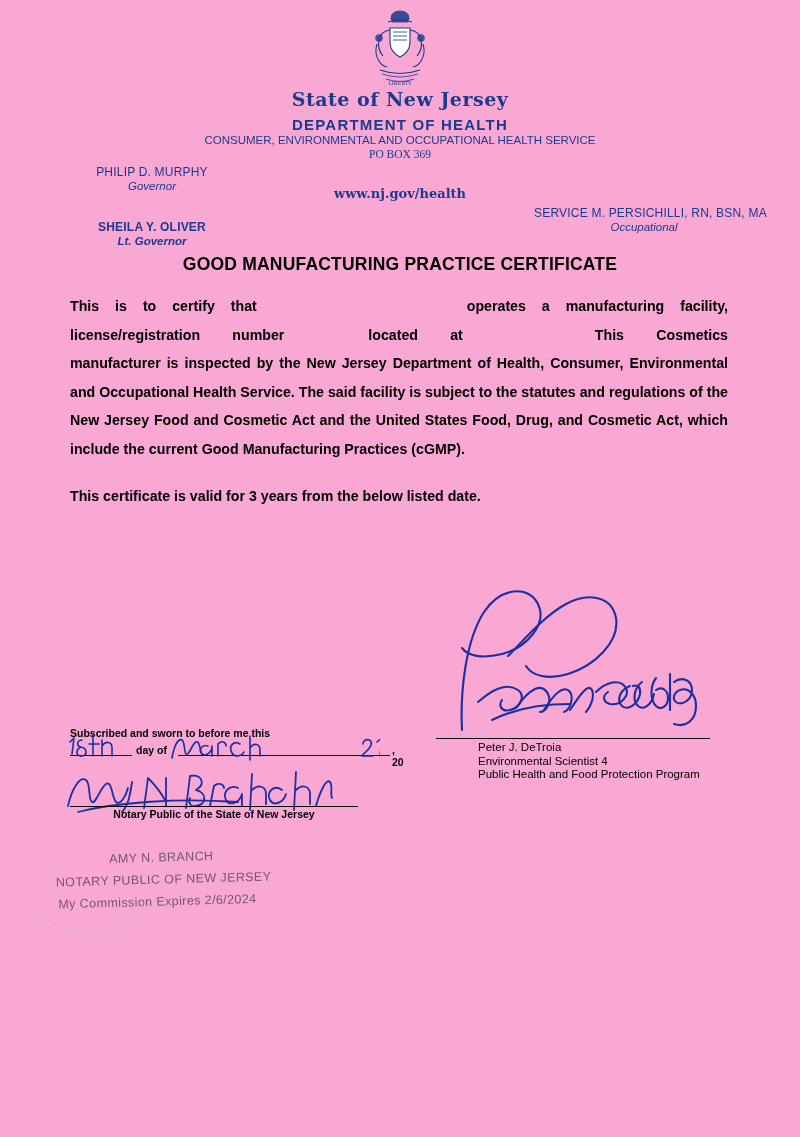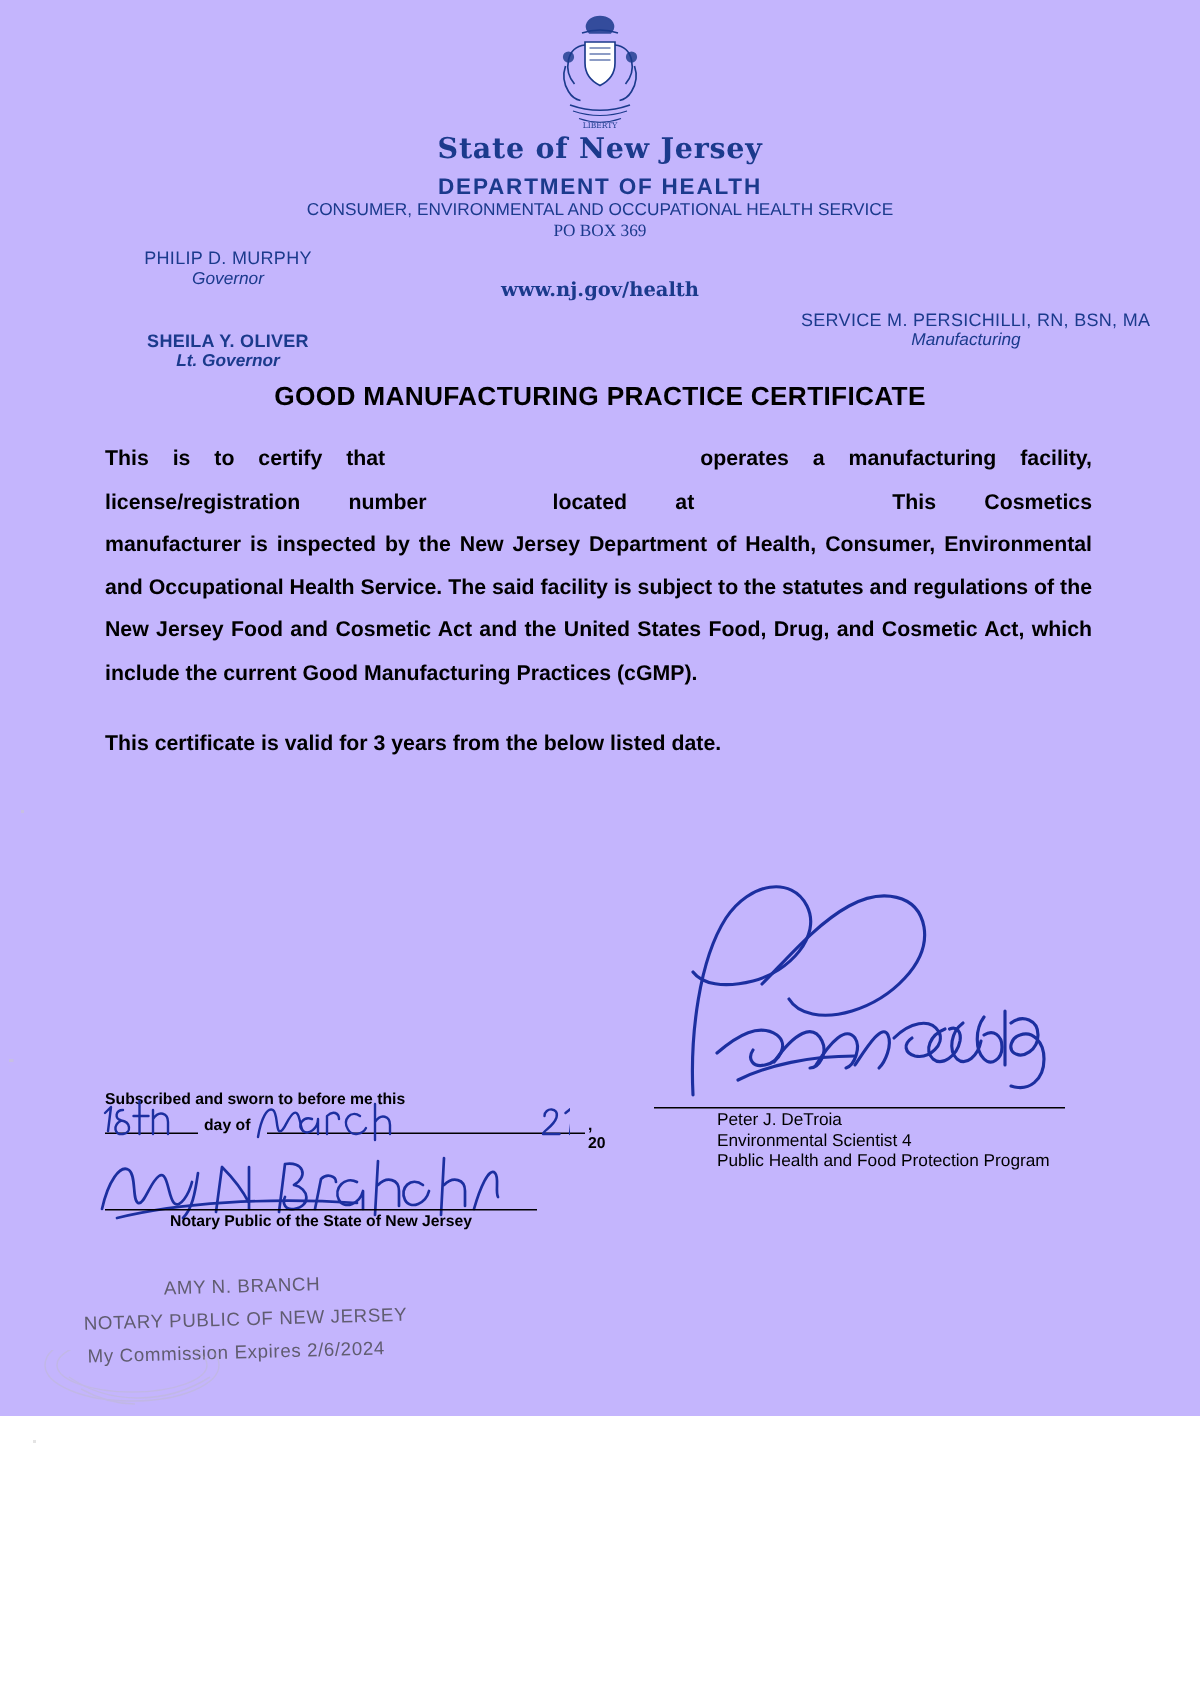--- a/index.html
+++ b/index.html
@@ -12,22 +12,22 @@
     height: 1137px;
     position: relative;
     font-family: "Liberation Sans", sans-serif;
     color: #000;
     overflow: hidden;
   }
 
   .page {
     position: relative;
     width: 800px;
-    height: 944px;
-    background: #c4b5fd;
+    height: 1137px;
+    background: #f9a8d4;
   }
 
   
   .seal {
     position: absolute;
     left: 50%;
     top: 8px;
     transform: translateX(-50%);
     width: 72px;
     height: 80px;
@@ -330,21 +330,21 @@
     </div>
     <div class="block">
       <div class="name-smallcaps">SHEILA Y. OLIVER</div>
       <div class="title-italic">Lt. Governor</div>
     </div>
   </div>
 
   <div class="officials-right">
     <div class="block">
       <div class="name-smallcaps">SERVICE M. PERSICHILLI, RN, BSN, MA</div>
-      <div class="title-italic">Manufacturing</div>
+      <div class="title-italic">Occupational</div>
     </div>
   </div>
 
   <div class="cert-title">GOOD MANUFACTURING PRACTICE CERTIFICATE</div>
 
   <div class="body-text">
     <p><span>This is to certify that</span><span class="blank-gap-1"></span><span>operates a manufacturing facility,</span> <span>license/registration  number</span><span class="blank-gap-2"></span><span>located  at</span><span class="blank-gap-3"></span><span>This Cosmetics manufacturer is inspected by the New Jersey Department of Health, Consumer, Environmental and Occupational Health Service.  The said facility is subject to the statutes and regulations of the New Jersey Food and Cosmetic Act and the United States Food, Drug, and Cosmetic Act, which include the current Good Manufacturing Practices (cGMP).</span></p>
     <p class="para2">This certificate is valid for 3 years from the below listed date.</p>
   </div>
 

